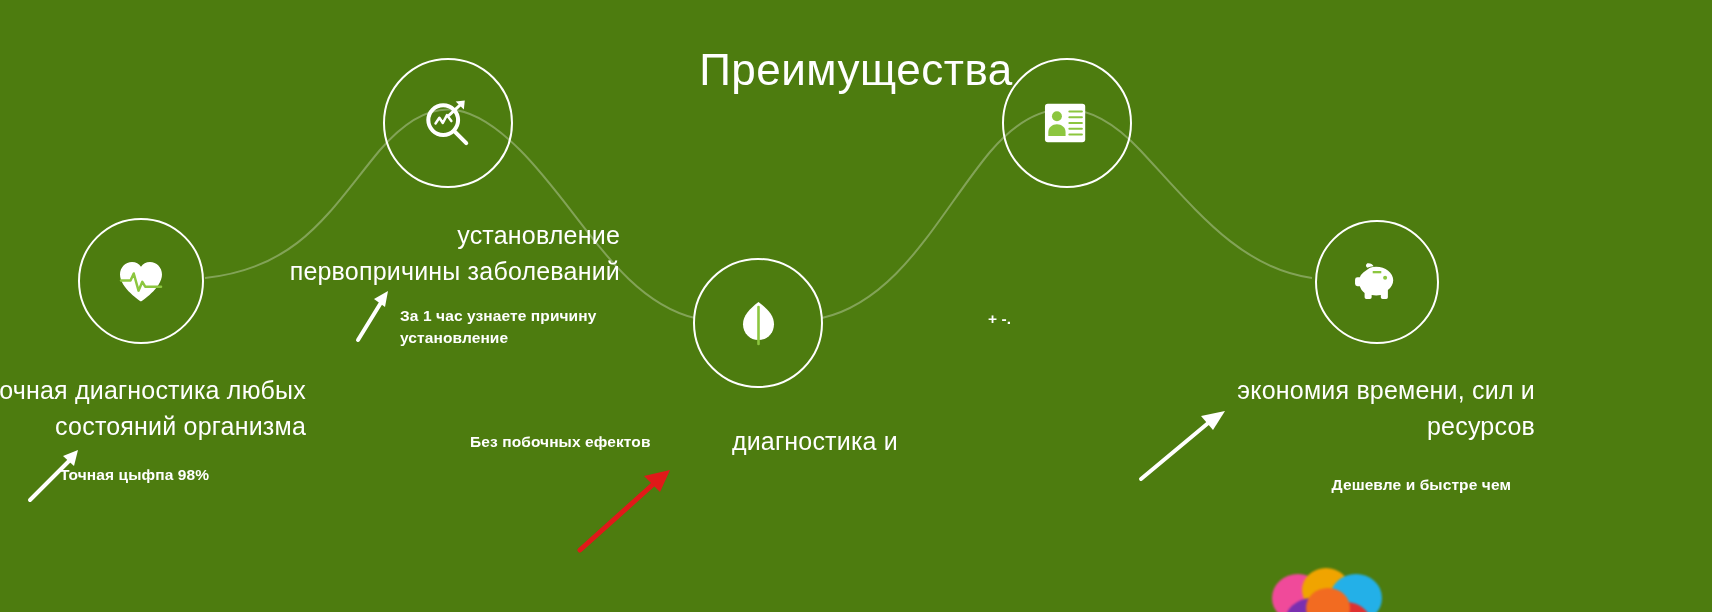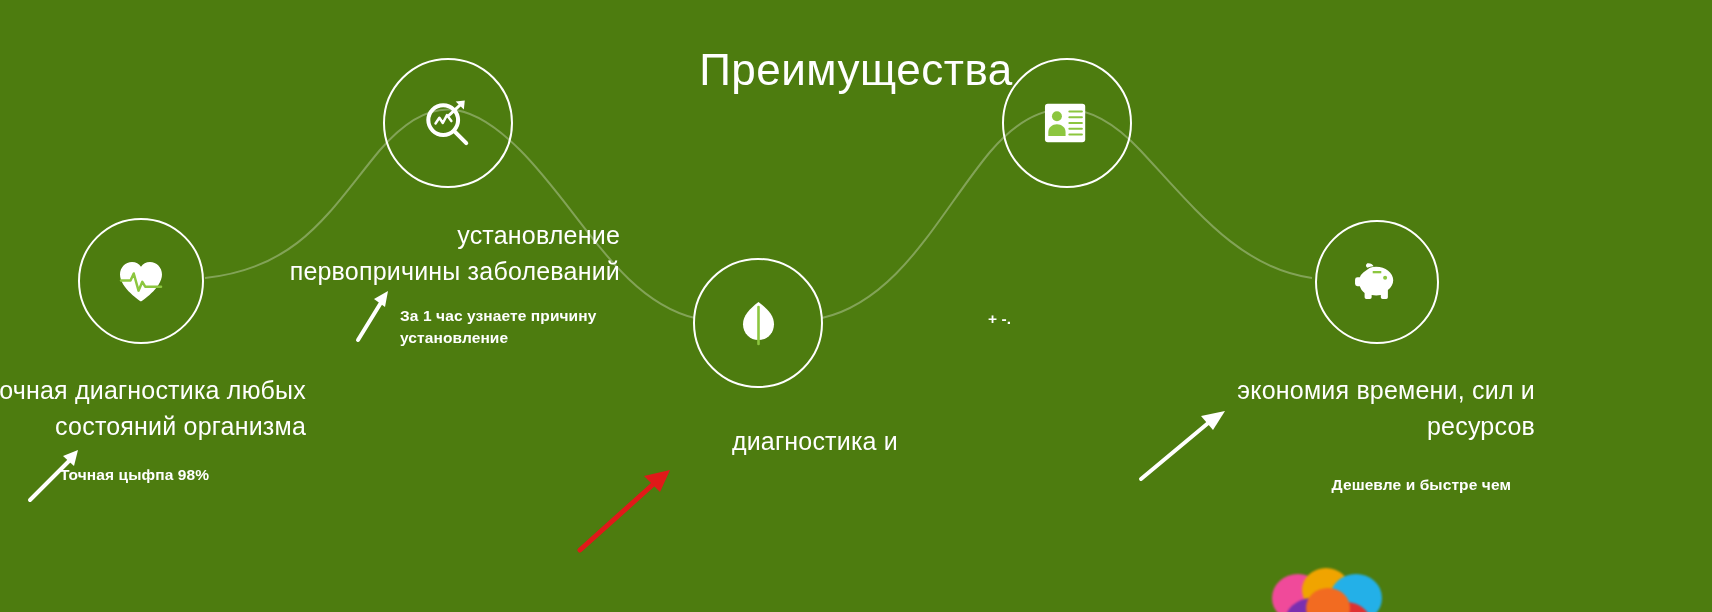--- a/index.html
+++ b/index.html
@@ -171,20 +171,23 @@
 
   <div class="note" style="left:60px;top:464px;width:260px;">
     <div>Точная цыфпа 98%</div>
   </div>
 
   <div class="note" style="left:400px;top:305px;width:250px;">
     <div>За 1 час узнаете причину</div>
     <div>установление</div>
   </div>
 
+  <div class="note" style="left:470px;top:431px;width:200px;">
+    <div>Без побочных ефектов</div>
+  </div>
 
   <div class="note" style="left:988px;top:308px;width:120px;">
     <div>+ -.</div>
   </div>
 
   <div class="note" style="left:1251px;top:474px;width:260px;text-align:right;">
     <div>Дешевле и быстре чем</div>
   </div>
 
   <svg class="arrow" style="left:22px;top:448px;" width="64" height="56" viewBox="0 0 64 56" aria-hidden="true">

